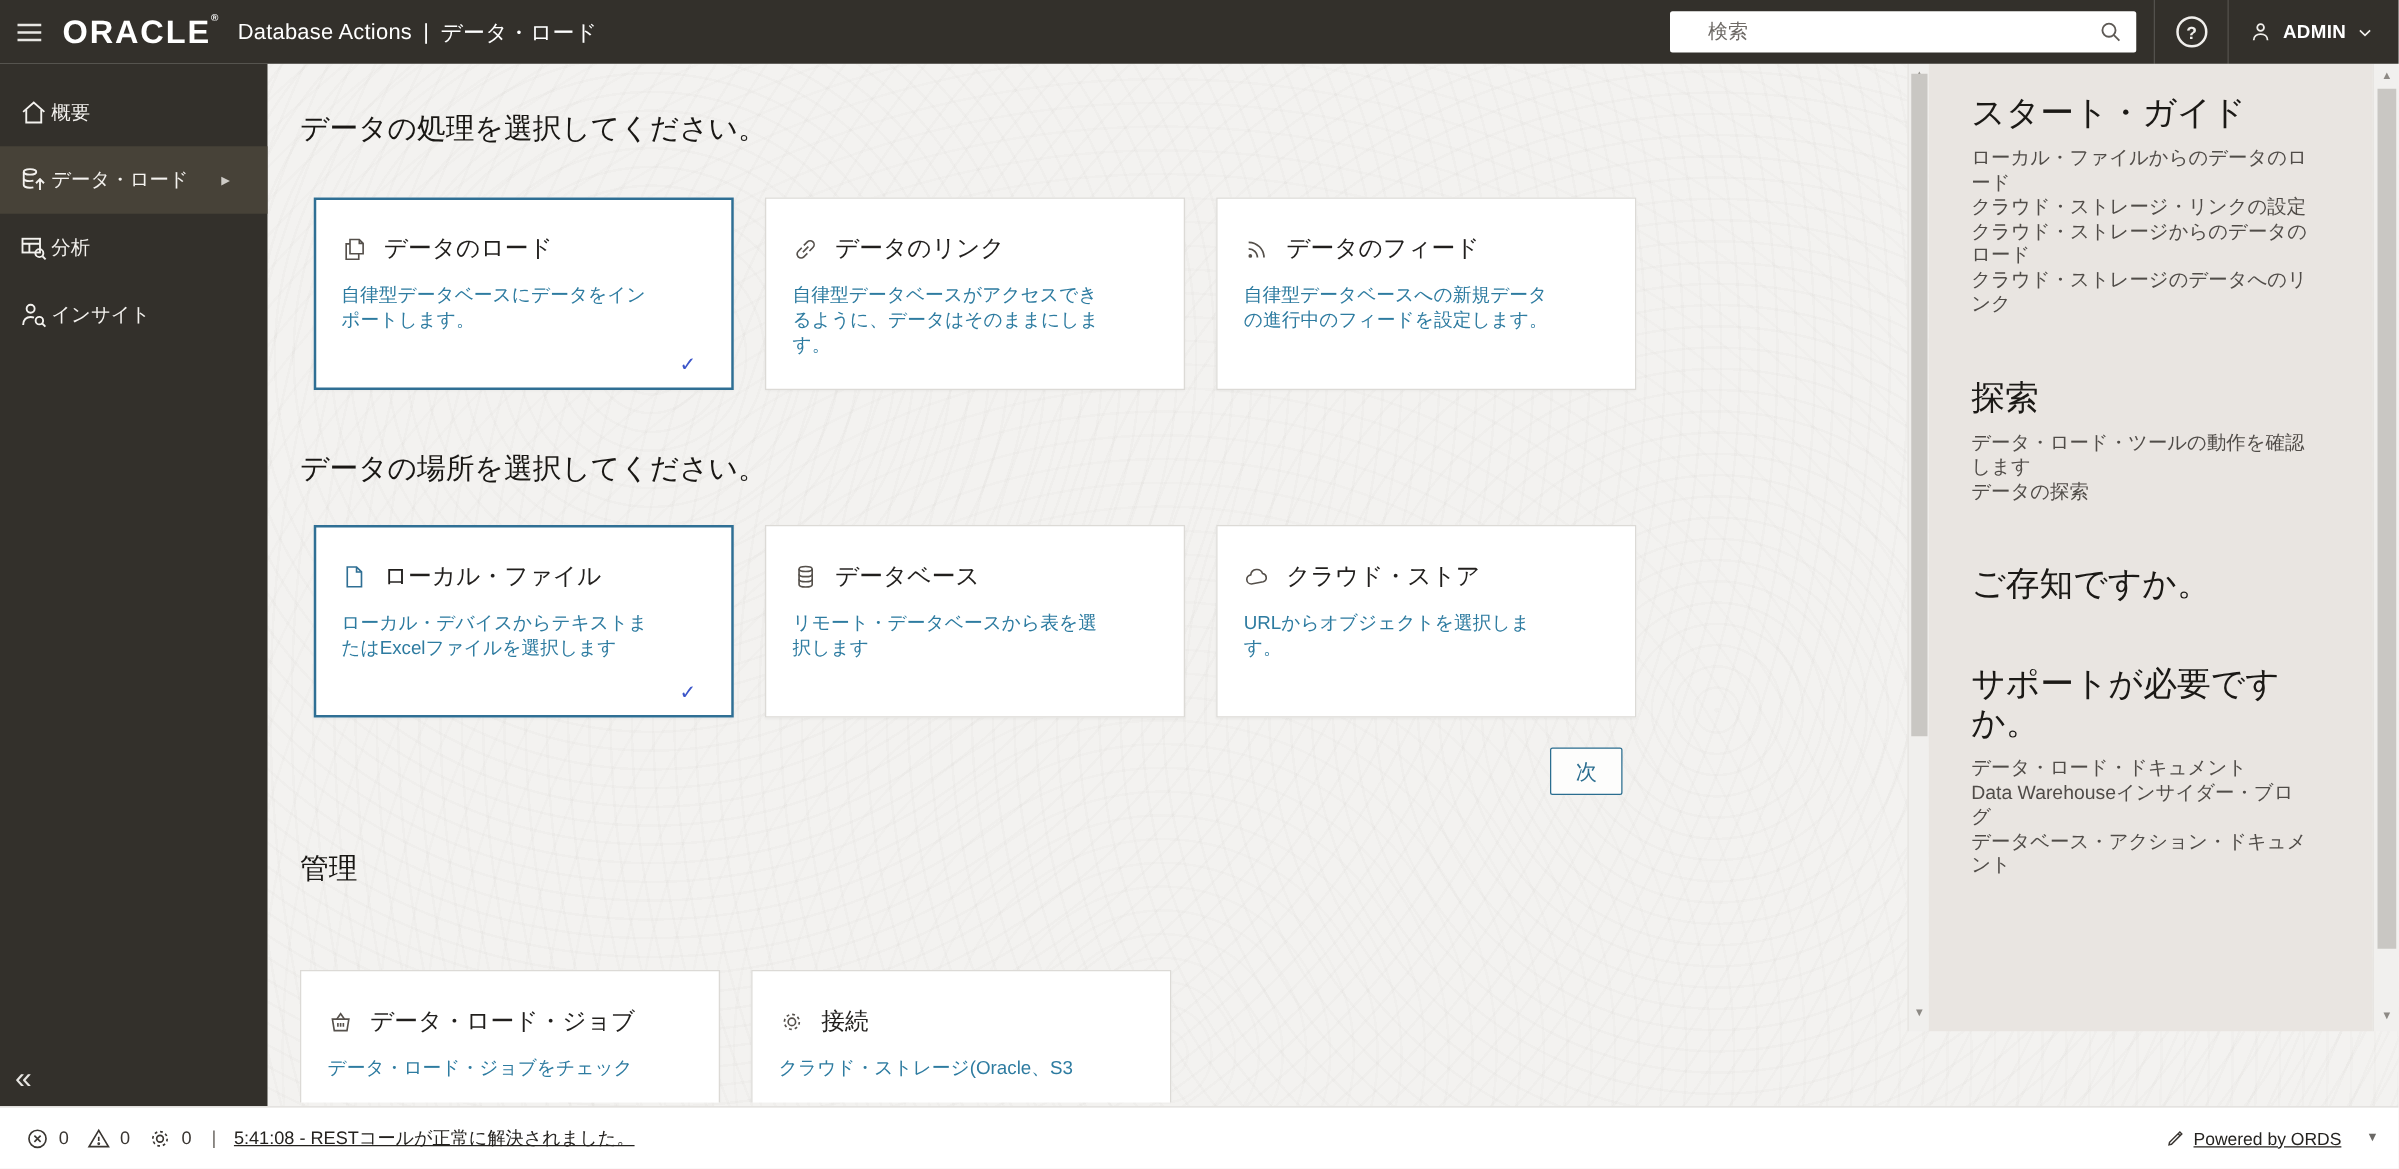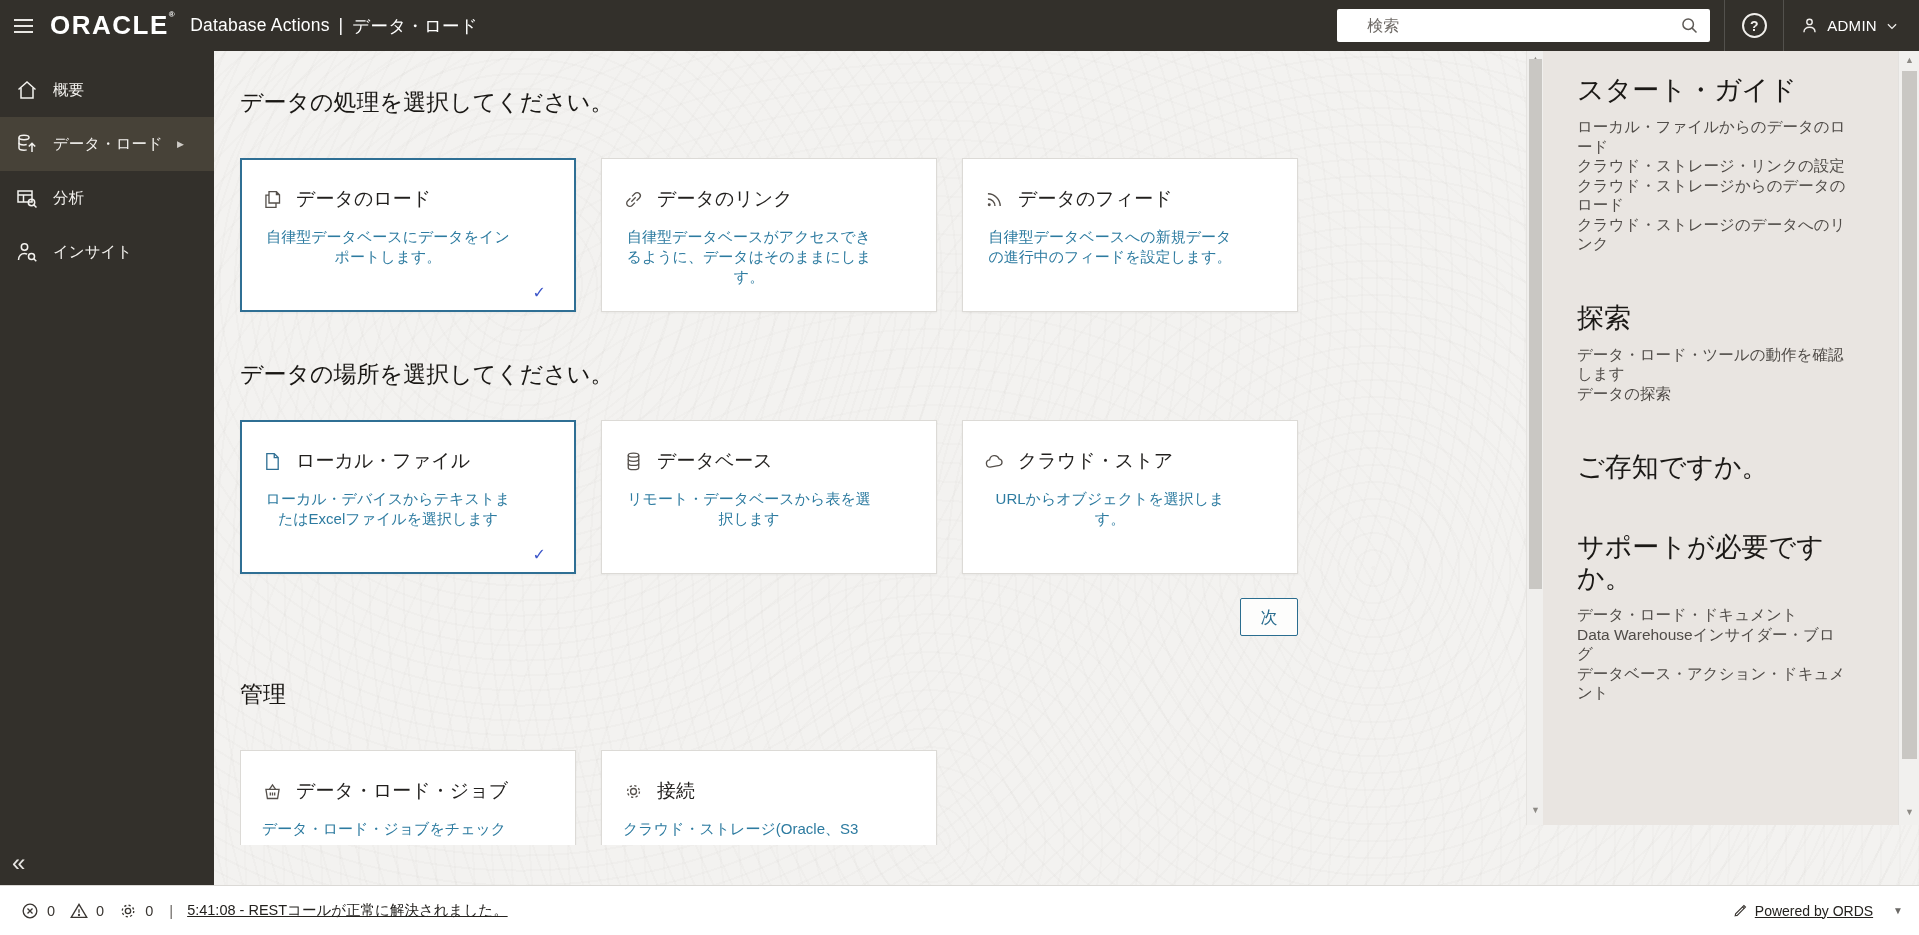--- a/index.html
+++ b/index.html
@@ -17,43 +17,43 @@
   .hamburger i { display:block; width:19px; height:2px; background:#e8e6e3; }
   .logo { font-size:26px; font-weight:700; letter-spacing:1.5px; margin-left:4px; }
   .logo sup { font-size:8px; vertical-align:top; line-height:10px; }
   .app-title { font-size:17.5px; font-weight:400; margin-left:14px; letter-spacing:.2px; display:flex; gap:9px; align-items:center; }
   .search-wrap { margin-left:auto; margin-right:14px; width:373px; height:33px; background:#fff; border-radius:2px; display:flex; align-items:center; padding:0 10px 0 30px; }
   .search-wrap input { border:none; outline:none; flex:1; font-size:16px; font-family:inherit; color:#33302b; background:transparent; }
   .search-wrap input::placeholder { color:#6e6a66; }
   .hdr-sep { width:1px; height:51px; background:rgba(255,255,255,.16); }
   .help-btn { width:58px; height:51px; display:flex; align-items:center; justify-content:center; cursor:pointer; }
   .help-circle { width:25px; height:25px; border:2px solid #f1efec; border-radius:50%; display:flex; align-items:center; justify-content:center; font-size:14px; font-weight:700; color:#f1efec; }
-  .user-btn { height:51px; display:flex; align-items:center; gap:8px; padding:0 20px 0 16px; cursor:pointer; font-size:15px; font-weight:400; letter-spacing:.3px; }
+  .user-btn { height:51px; display:flex; align-items:center; gap:8px; padding:0 20px 0 16px; cursor:pointer; font-size:15px; font-weight:700; letter-spacing:.3px; }
   
   .sidebar { position:absolute; top:51px; left:0; width:214px; bottom:50px; background:#33302b; z-index:20; }
   .nav { padding-top:12px; display:flex; flex-direction:column; }
-  .nav-item { height:54px; display:flex; align-items:center; gap:14px; padding-left:15px; color:#f4f2ef; font-size:15.5px; cursor:pointer; }
+  .nav-item { height:54px; display:flex; align-items:center; gap:2px; padding-left:15px; color:#f4f2ef; font-size:15.5px; cursor:pointer; }
   .nav-item.active { background:#474238; }
   .nav-item .arrow { margin-left:auto; margin-right:30px; font-size:9px; color:#cfccc7; }
   .nav-icon { width:24px; height:24px; flex:0 0 24px; }
   .collapse { position:absolute; bottom:10px; left:12px; font-size:24px; color:#e8e6e3; cursor:pointer; line-height:1; }
   
   .content {
     position:absolute; top:51px; left:214px; right:0; bottom:50px; overflow:hidden;
     background-color:#f3f2f0;
     background-image:
       repeating-radial-gradient(circle at 18% 28%, rgba(90,80,70,.025) 0 2px, transparent 2px 15px),
       repeating-radial-gradient(circle at 68% 62%, rgba(90,80,70,.022) 0 2px, transparent 2px 17px),
       repeating-radial-gradient(circle at 42% 95%, rgba(90,80,70,.02) 0 2px, transparent 2px 19px);
   }
   .sec-title { position:absolute; left:26px; font-size:23px; font-weight:400; color:#191714; }
   .t1 { top:36px; } .t2 { top:308px; } .t3 { top:628px; }
-  .cards-row { position:absolute; left:26px; display:flex; gap:25px;text-align:center; }
+  .cards-row { position:absolute; left:37px; display:flex; gap:25px; }
   .r1 { top:107px; } .r2 { top:369px; }
-  .r3-clip { position:absolute; left:26px; top:699px; height:95px; overflow:hidden; width:750px; }
+  .r3-clip { position:absolute; left:26px; top:725px; height:106px; overflow:hidden; width:750px; }
   .r3 { display:flex; gap:25px; }
   .card {
     position:relative; width:336px; height:154px; background:#fff;
     border:1px solid #dcdad6; padding:27px 21px 0 21px; cursor:pointer;
     box-shadow:0 1px 2px rgba(40,35,30,.05);
   }
   .card.selected { border:2px solid #2f6f94; padding:26px 20px 0 20px; }
   .card-head { display:flex; align-items:center; gap:13px; }
   .card-head .ttl { font-size:19px; color:#211f1d; }
   .card-icon { width:21px; height:21px; flex:0 0 21px; }

